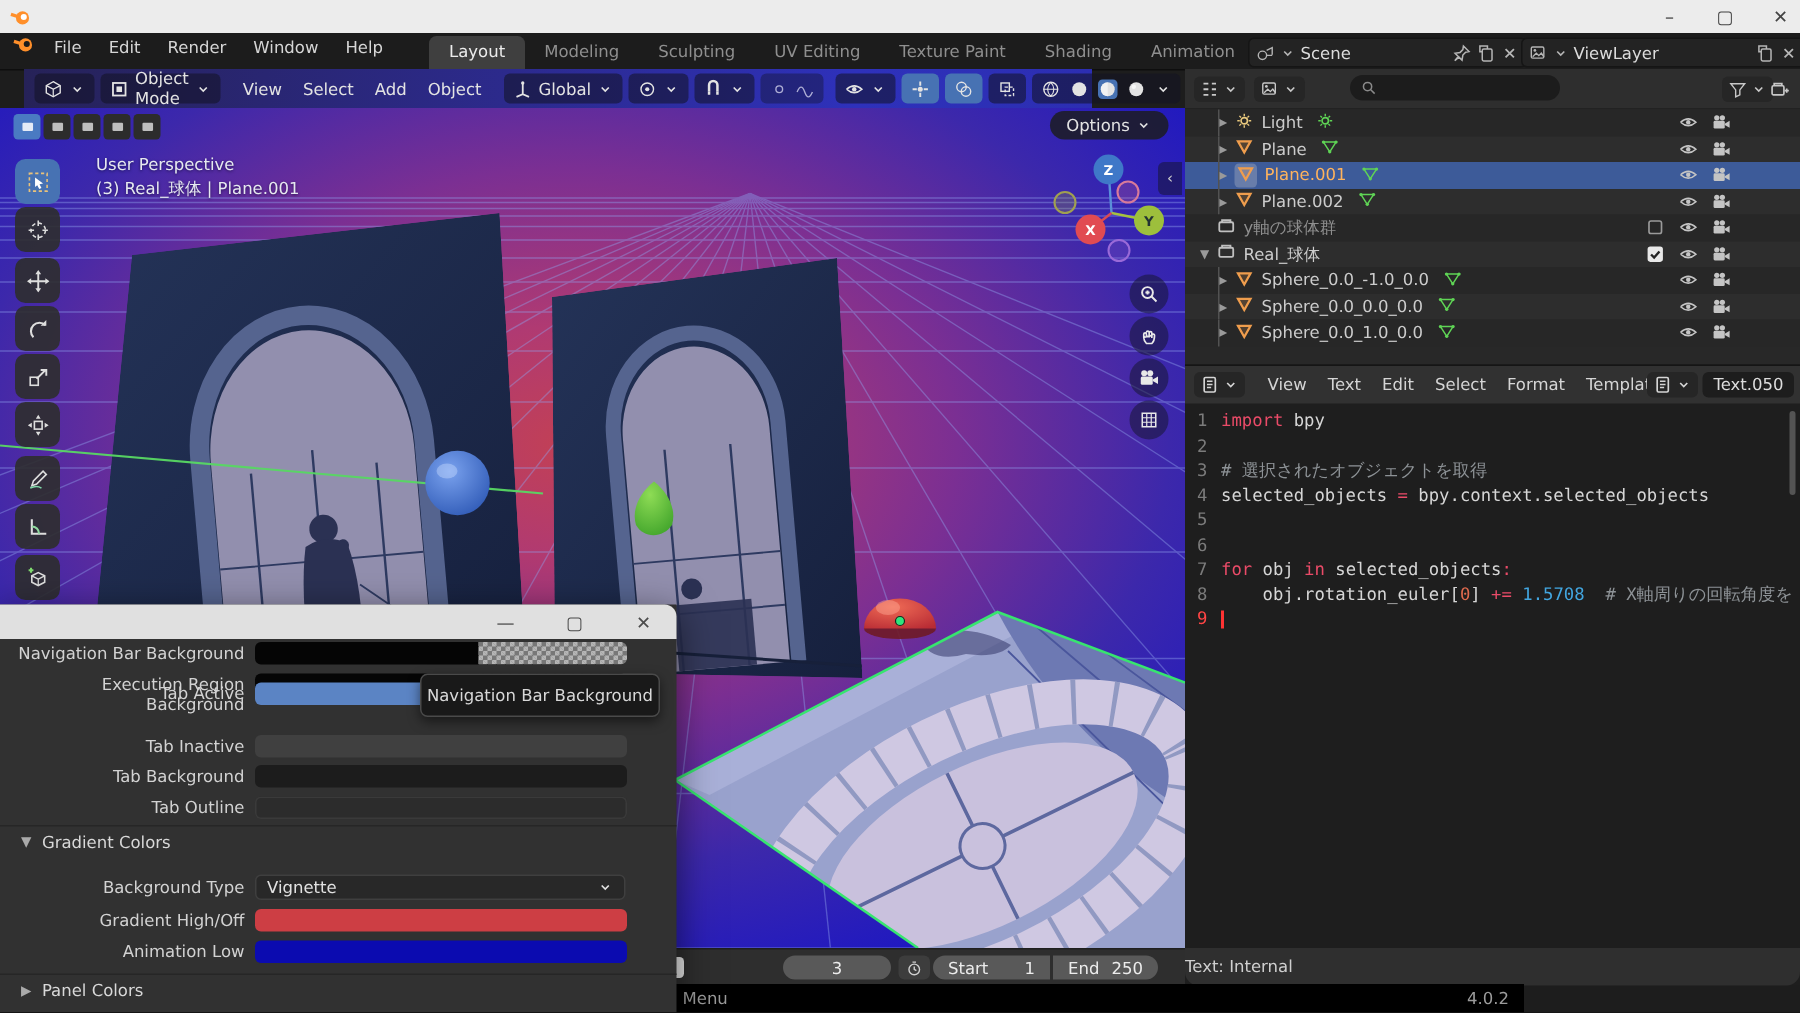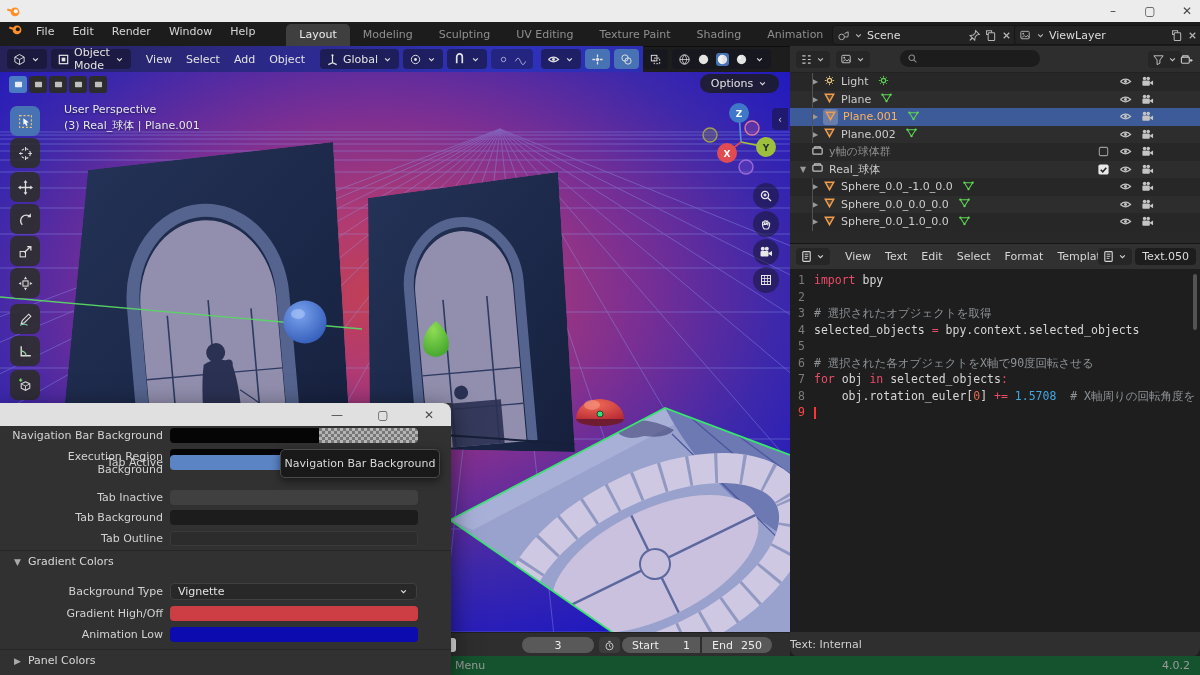--- a/index.html
+++ b/index.html
@@ -17,21 +17,21 @@
   #topbar{left:0;top:22px;width:1200px;height:24px;background:#1c1c1c;border-bottom:1px solid #0e0e0e;display:flex;align-items:flex-start;color:#d6d6d6;font-size:11px}
   .tb-menu{padding:3px 9px;border-radius:3px}
   #tb-tabs{display:flex;align-items:flex-end;height:24px;margin-left:22px;max-width:560px;overflow:hidden}
   .tb-tab{padding:4px 13px 5px;color:#8f8f8f;white-space:nowrap;border-radius:5px 5px 0 0}
   .tb-tab.active{background:#3f3f3f;color:#ececec}
   .idwidget{position:absolute;top:3px;height:18px;background:#232323;border:1px solid #151515;border-radius:4px;display:flex;align-items:center;color:#dcdcdc;font-size:11px;padding:0 4px;gap:3px}
   .idwidget .grow{flex:1}
   .idwidget .icn{color:#b5b5b5}
   
   #vp{left:0;top:46px;width:790px;height:586px;overflow:hidden}
-  #vp-header{position:absolute;left:0;top:0;width:643px;height:26px;background:linear-gradient(90deg,#262258,#2c2a8c 45%,#2e31bb 78%,#2c2eb2);display:flex;align-items:center;gap:4px;padding-left:7px;box-sizing:border-box;font-size:11px;color:#e3e3e3}
+  #vp-header{position:absolute;left:16px;top:0;width:712px;height:26px;background:linear-gradient(90deg,#262258,#2c2a8c 45%,#2e31bb 78%,#2c2eb2);display:flex;align-items:center;gap:4px;padding-left:7px;box-sizing:border-box;font-size:11px;color:#e3e3e3}
   .hbtn{display:flex;align-items:center;gap:4px;background:rgba(18,18,34,.55);border-radius:4px;padding:2px 6px;height:16px;color:#e3e3e3}
   .hmenu{padding:3px 7px;border-radius:3px}
   .htog{width:24px;justify-content:center}
   .htog.on{background:#4772b3}
   .hgap{width:8px}
   #scene{position:absolute;left:0;top:26px}
   
   #ts{position:absolute;left:0;top:26px;width:790px;height:24px;display:flex;align-items:center;padding-left:9px;gap:2px;box-sizing:border-box}
   .tsmode{width:18px;height:17px;background:#2c2c2c;border-radius:3px;display:flex;align-items:center;justify-content:center;color:#d8d8d8}
   .tsmode.on{background:#4a7ac2;color:#fff}
@@ -75,21 +75,21 @@
   .cl.cur .ln{color:#ff4545}
   .tok.kw{color:#ea4b68}.tok.pl{color:#d6d6d6}.tok.cm{color:#8d9296}.tok.num{color:#42a6e0}.tok.idx{color:#e06a4e}
   .tok.cursorbar{display:inline-block;width:2px;height:12px;background:#ff3333;margin-top:2px}
   #ted-scroll{position:absolute;right:3px;top:30px;width:4px;height:56px;background:#545454;border-radius:2px}
   #ted-footer{position:absolute;left:0;top:388px;width:410px;height:25px;background:#2f2f2f;border-radius:0 0 9px 9px;display:flex;align-items:center;font-size:11px;color:#cfcfcf}
   #ted-footer span{}
   
   #timeline{left:0;top:632px;width:790px;height:24px;background:#2e2e2e;border-top:1px solid #1f1f1f}
   .tlfield{position:absolute;top:4px;height:16px;background:#595959;color:#ececec;font-size:11px;display:flex;align-items:center}
   
-  #statusbar{left:0;top:656px;width:1200px;height:19px;background:#14532d;color:#9b9b9b;font-size:11px}
+  #statusbar{left:0;top:656px;width:1016px;height:19px;background:#000000;color:#9b9b9b;font-size:11px}
   
   #prefs{left:0;top:403px;width:451px;height:272px;background:#313131;box-shadow:0 6px 24px rgba(0,0,0,.55);z-index:20}
   #prefs-title{position:absolute;left:0;top:0;width:451px;height:23px;background:#e0e0e0;border-radius:0 8px 0 0}
   .pwinbtn{position:absolute;top:0;width:40px;height:23px;display:flex;align-items:center;justify-content:center;color:#4c4c4c;font-size:12px}
   .prow{position:absolute;left:0;height:15px;width:451px}
   .prow .plabel{position:absolute;left:0;top:1px;width:163px;text-align:right;font-size:11px;color:#d2d2d2}
   .prow .pfield{position:absolute;left:170px;top:0;width:248px;height:15px;border-radius:4px;overflow:hidden}
   .checker-l{position:absolute;right:0;top:0;height:100%;width:40%;background-color:#777;background-image:linear-gradient(45deg,#b5b5b5 25%,transparent 25%,transparent 75%,#b5b5b5 75%),linear-gradient(45deg,#b5b5b5 25%,transparent 25%,transparent 75%,#b5b5b5 75%);background-size:6px 6px;background-position:0 0,3px 3px}
   .checker-d{position:absolute;right:0;top:0;height:100%;width:40%;background-color:#191919;background-image:linear-gradient(45deg,#2c2c2c 25%,transparent 25%,transparent 75%,#2c2c2c 75%),linear-gradient(45deg,#2c2c2c 25%,transparent 25%,transparent 75%,#2c2c2c 75%);background-size:6px 6px;background-position:0 0,3px 3px}
   #ptooltip{position:absolute;left:280px;top:46px;width:158px;height:27px;background:#191919;border:1px solid #4a4a4a;border-radius:5px;color:#d8d8d8;font-size:11px;display:flex;align-items:center;justify-content:center;z-index:5;box-shadow:0 3px 8px rgba(0,0,0,.5)}
@@ -1073,21 +1073,21 @@
           </span>
         <span id="ted-dbfield">Text.050</span>
       </span>
     </div>
     <div id="code">
         <div class="cl "><span class="ln">1</span><span class="tok kw">import</span><span class="tok pl"> bpy</span></div>
         <div class="cl "><span class="ln">2</span></div>
         <div class="cl "><span class="ln">3</span><span class="tok cm"># 選択されたオブジェクトを取得</span></div>
         <div class="cl "><span class="ln">4</span><span class="tok pl">selected_objects </span><span class="tok kw">=</span><span class="tok pl"> bpy.context.selected_objects</span></div>
         <div class="cl "><span class="ln">5</span></div>
-        <div class="cl "><span class="ln">6</span><span class="tok cm"># 選択された各オブジェクトをX軸で90度回転させる</span></div>
+        <div class="cl "><span class="ln">6</span></div>
         <div class="cl "><span class="ln">7</span><span class="tok kw">for</span><span class="tok pl"> obj </span><span class="tok kw">in</span><span class="tok pl"> selected_objects</span><span class="tok kw">:</span></div>
         <div class="cl "><span class="ln">8</span><span class="tok pl">    obj.rotation_euler[</span><span class="tok idx">0</span><span class="tok pl">] </span><span class="tok kw">+=</span><span class="tok pl"> </span><span class="tok num">1.5708</span><span class="tok pl">  </span><span class="tok cm"># X軸周りの回転角度を</span></div>
         <div class="cl cur"><span class="ln">9</span><span class="tok cursorbar"></span></div>
       </div>
     <div id="ted-scroll"></div>
     <div id="ted-footer">
         <span>Text: Internal</span>
       </div>
   </div>
 

